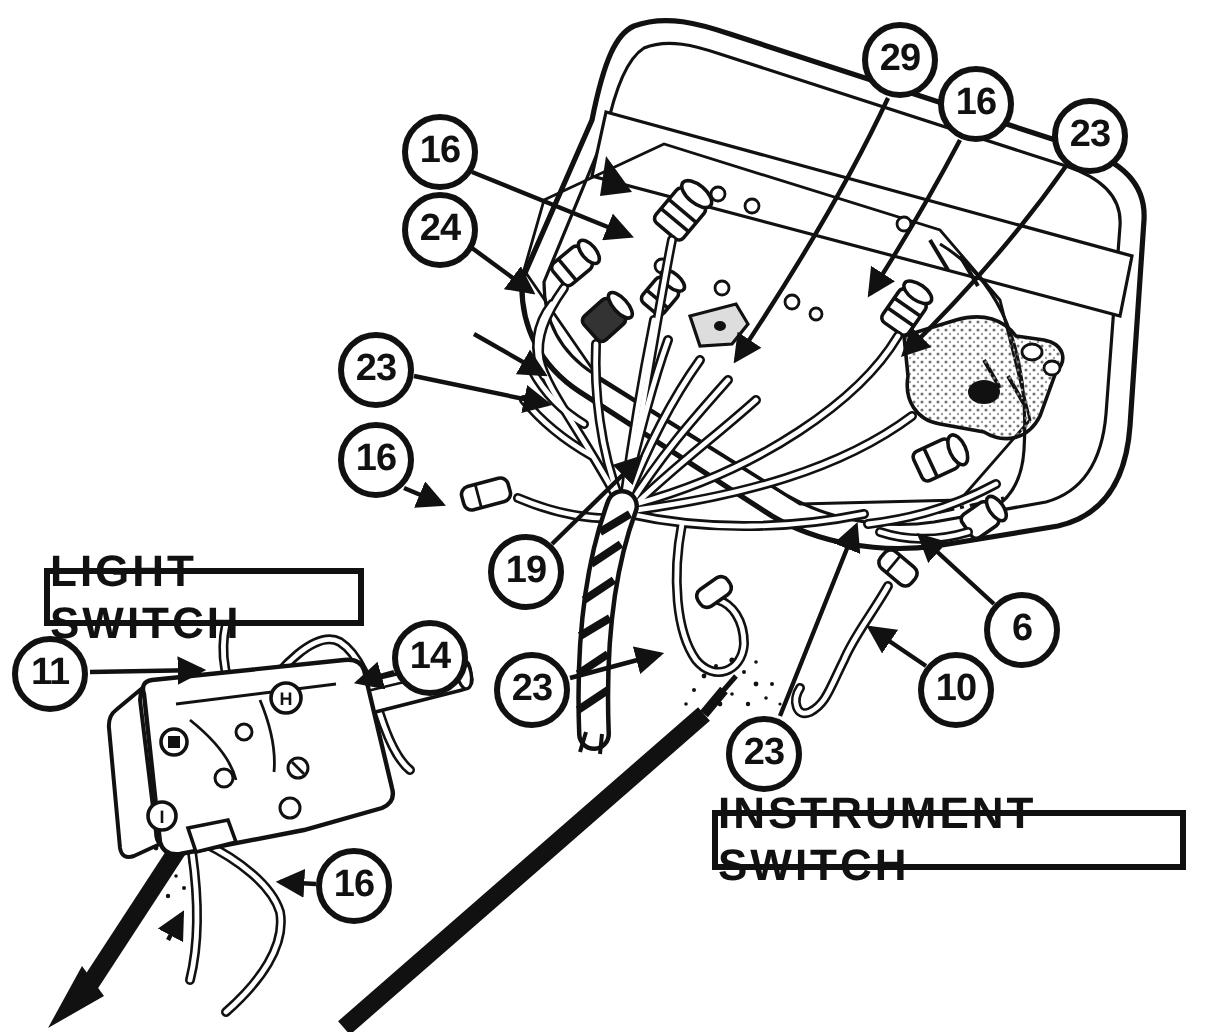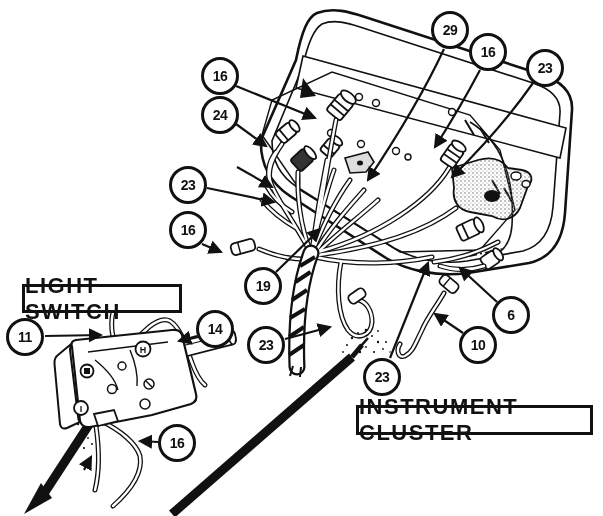--- a/index.html
+++ b/index.html
@@ -1,21 +1,21 @@
 <!DOCTYPE html>
 <html><head>
 <meta charset="utf-8">
 <style>
   html,body{margin:0;padding:0;background:#fff;}
   .stage{position:relative;width:603px;height:516px;background:#fff;overflow:hidden;
          font-family:"Liberation Sans",sans-serif;color:#111;}
   .stage svg{position:absolute;left:0;top:0;}
   .co{position:absolute;width:38px;height:38px;box-sizing:border-box;border:3px solid #111;
       border-radius:50%;background:#fff;display:flex;align-items:center;justify-content:center;
-      font-weight:bold;font-size:14px;letter-spacing:-0.5px;z-index:5;}
+      font-weight:bold;font-size:19px;letter-spacing:-0.5px;z-index:5;}
   .plate{position:absolute;box-sizing:border-box;border:3px solid #111;background:#fff;
          display:flex;align-items:center;justify-content:center;font-weight:bold;
          font-size:22px;letter-spacing:1.5px;z-index:5;transform-origin:left center;}
   .ink{stroke:#111;fill:none;}
   .wireb{stroke:#111;stroke-width:5;fill:none;stroke-linecap:round;}
   .wirew{stroke:#fff;stroke-width:2.4;fill:none;stroke-linecap:round;}
   .lead{stroke:#111;stroke-width:2.2;fill:none;}
   .term{font-family:"Liberation Sans",sans-serif;font-weight:bold;font-size:9px;fill:#111;text-anchor:middle;}
 </style>
 </head>
@@ -327,15 +327,15 @@
       <span>23</span>
     </div>
 <div class="co" style="left:459px;top:326px">
       <span>10</span>
     </div>
 <div class="co" style="left:492px;top:296px">
       <span>6</span>
     </div>
 
 <div class="plate" style="left:22px;top:284px;width:160px;height:29px">LIGHT SWITCH</div>
-<div class="plate" style="left:356px;top:405px;width:237px;height:30px">INSTRUMENT CLUSTER</div>
+<div class="plate" style="left:356px;top:405px;width:237px;height:30px">INSTRUMENT SWITCH</div>
 
 </div>
 
 </body></html>

